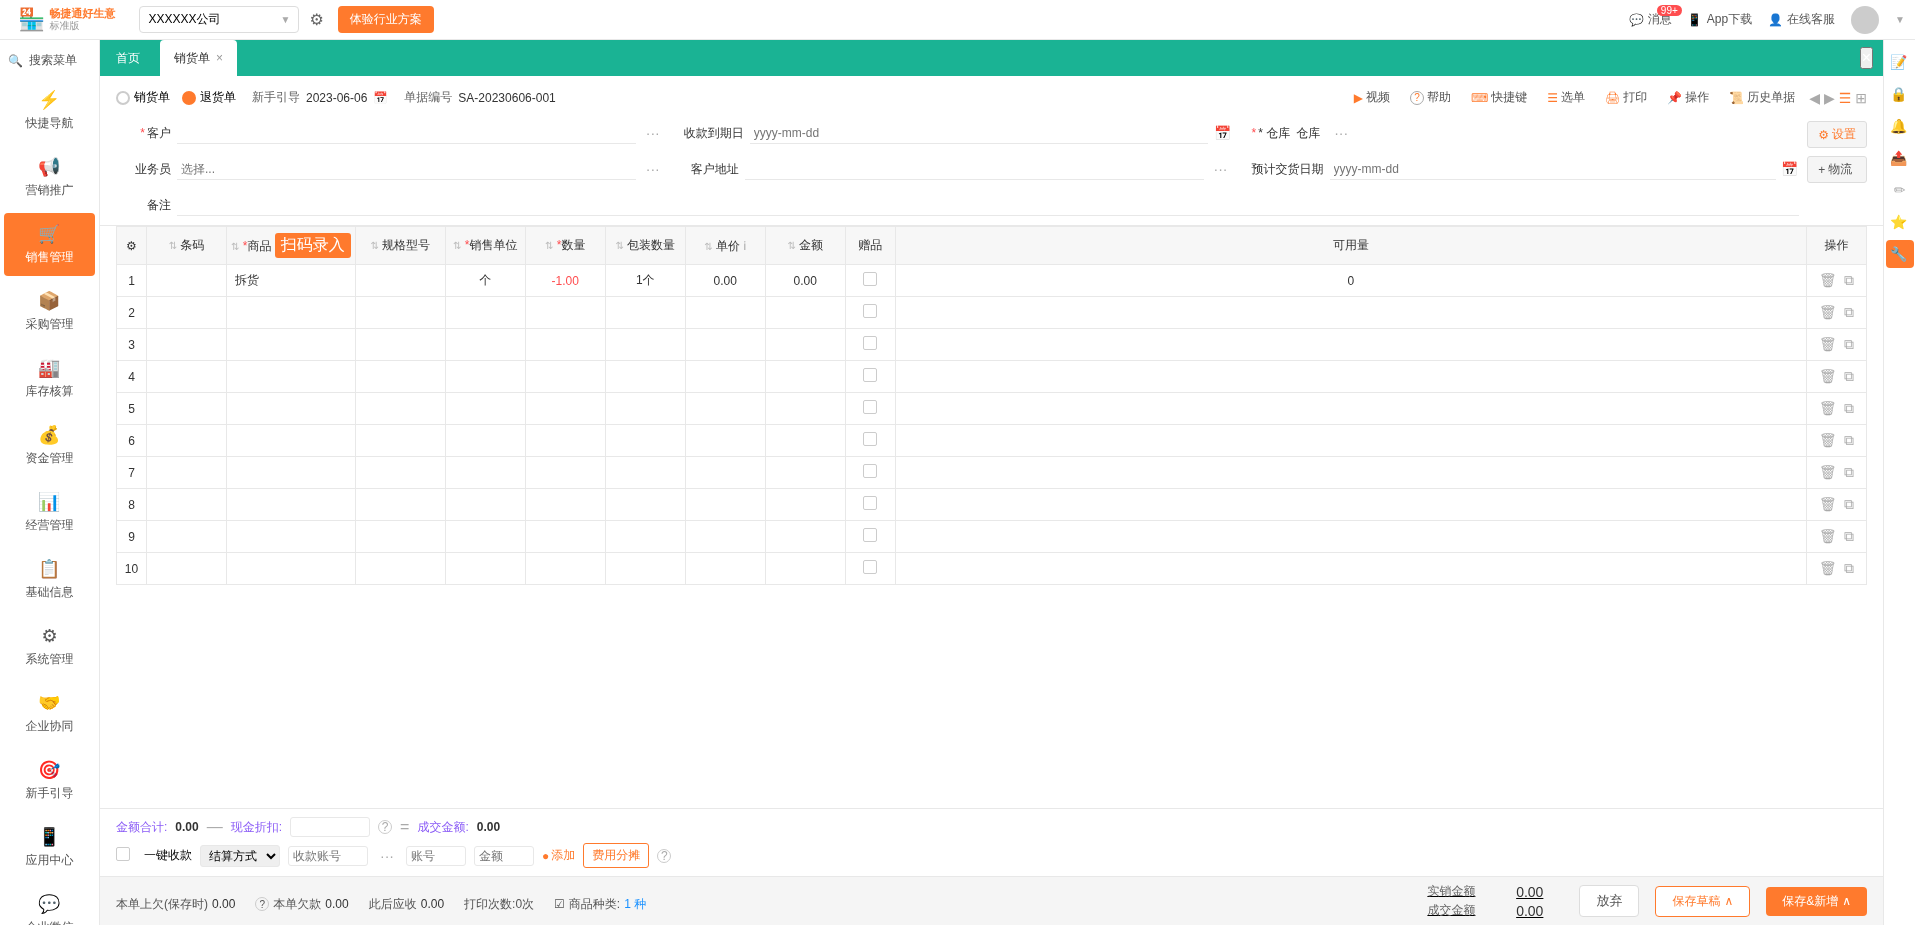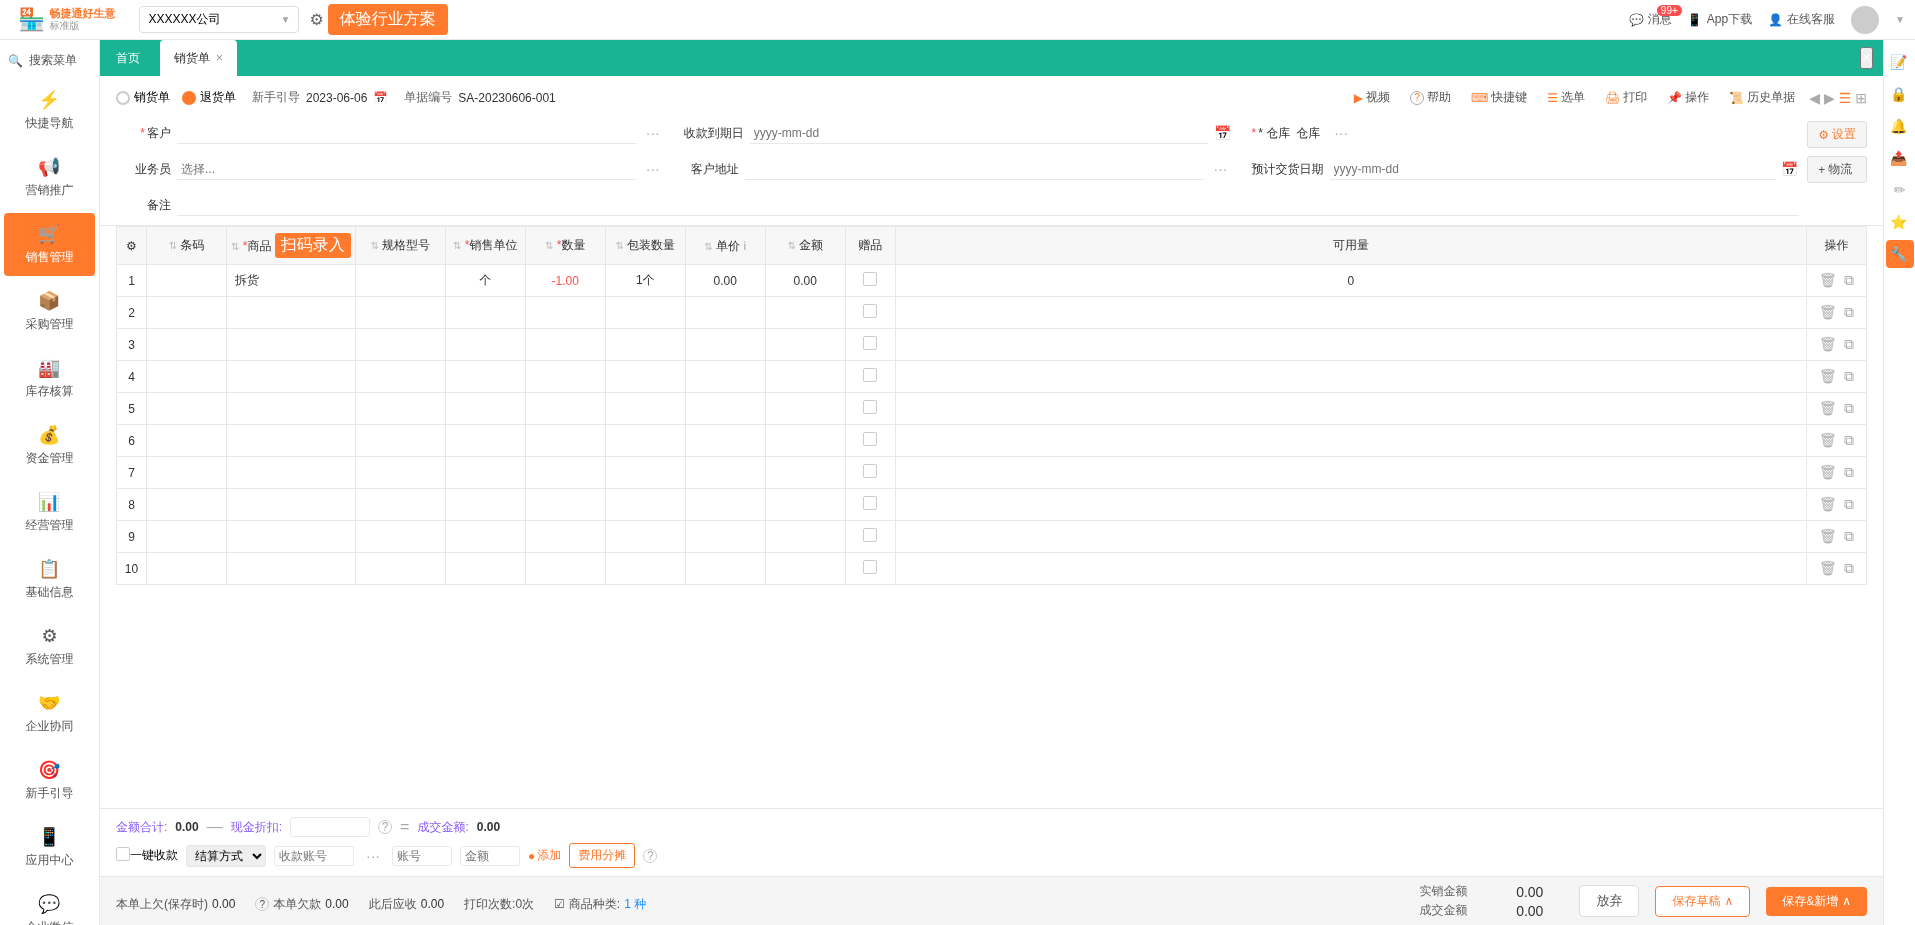--- a/index.html
+++ b/index.html
@@ -26,21 +26,22 @@
       cursor: pointer;
       background: #fff;
     }
     .header-btn-experience {
       background: #ff7a2d;
       color: #fff;
       border: none;
       border-radius: 4px;
       padding: 5px 12px;
       cursor: pointer;
-      font-size: 16px;
+      font-size: 12px;
+      margin-left: 10px;
     }
     .gear-btn {
       background: none;
       border: none;
       cursor: pointer;
       font-size: 16px;
       color: #666;
       margin-left: 6px;
       padding: 4px;
     }
@@ -367,22 +368,23 @@
     .summary-right {
       display: flex;
       flex-direction: column;
       align-items: flex-end;
       margin-right: 20px;
       gap: 2px;
     }
     .summary-item {
       display: flex;
       align-items: center;
-      gap: 16px;
-      font-size: 12px;
+      gap: 8px;
+      font-size: 12px;
+      text-decoration: underline;
     }
     .summary-label { color: #666; }
     .summary-value { color: #333; font-size: 14px; font-weight: 500; min-width: 60px; text-align: right; }
     .btn-abandon {
       background: #fff;
       border: 1px solid #ddd;
       border-radius: 4px;
       padding: 6px 16px;
       cursor: pointer;
       color: #555;
@@ -457,21 +459,21 @@
     }
     .form-left { flex: 1; }
     .form-right-actions {
       display: flex;
       flex-direction: column;
       gap: 4px;
       margin-left: 8px;
       justify-content: flex-start;
       padding-top: 2px;
     }
-    .checkbox-one-click { display: flex; gap: 0; }
+    .checkbox-one-click { display: flex; gap: 14px; }
   </style>
 </head>
 <body>
 
 <div class="top-header">
   <div class="sidebar-logo" style="flex-direction:row;border-bottom:none;margin-bottom:0;padding:0 8px;gap:4px;">
     <span style="font-size:22px;color:#ff7a2d;">🏪</span>
     <div style="display:flex;flex-direction:column;line-height:1.2;">
       <span class="logo-text">畅捷通好生意</span>
       <span class="logo-sub">标准版</span>

